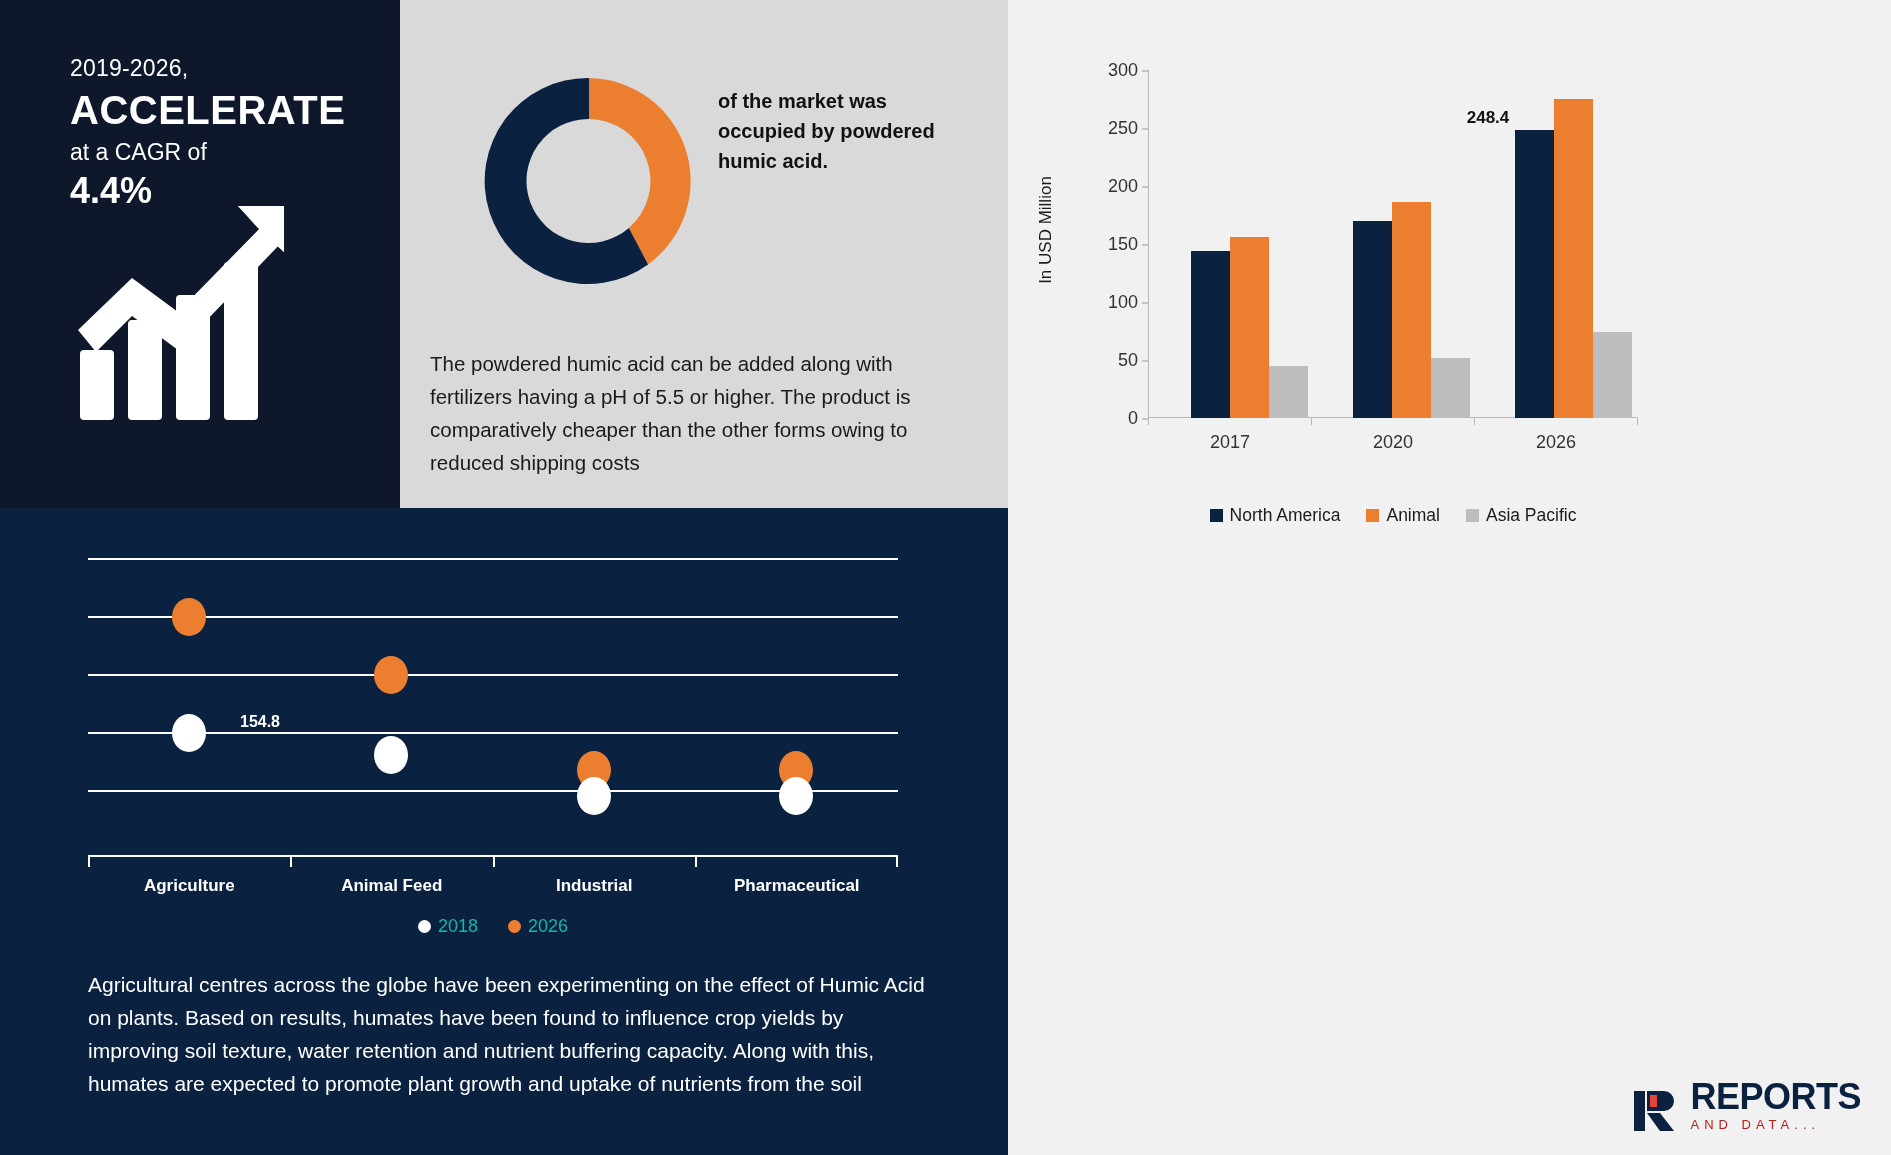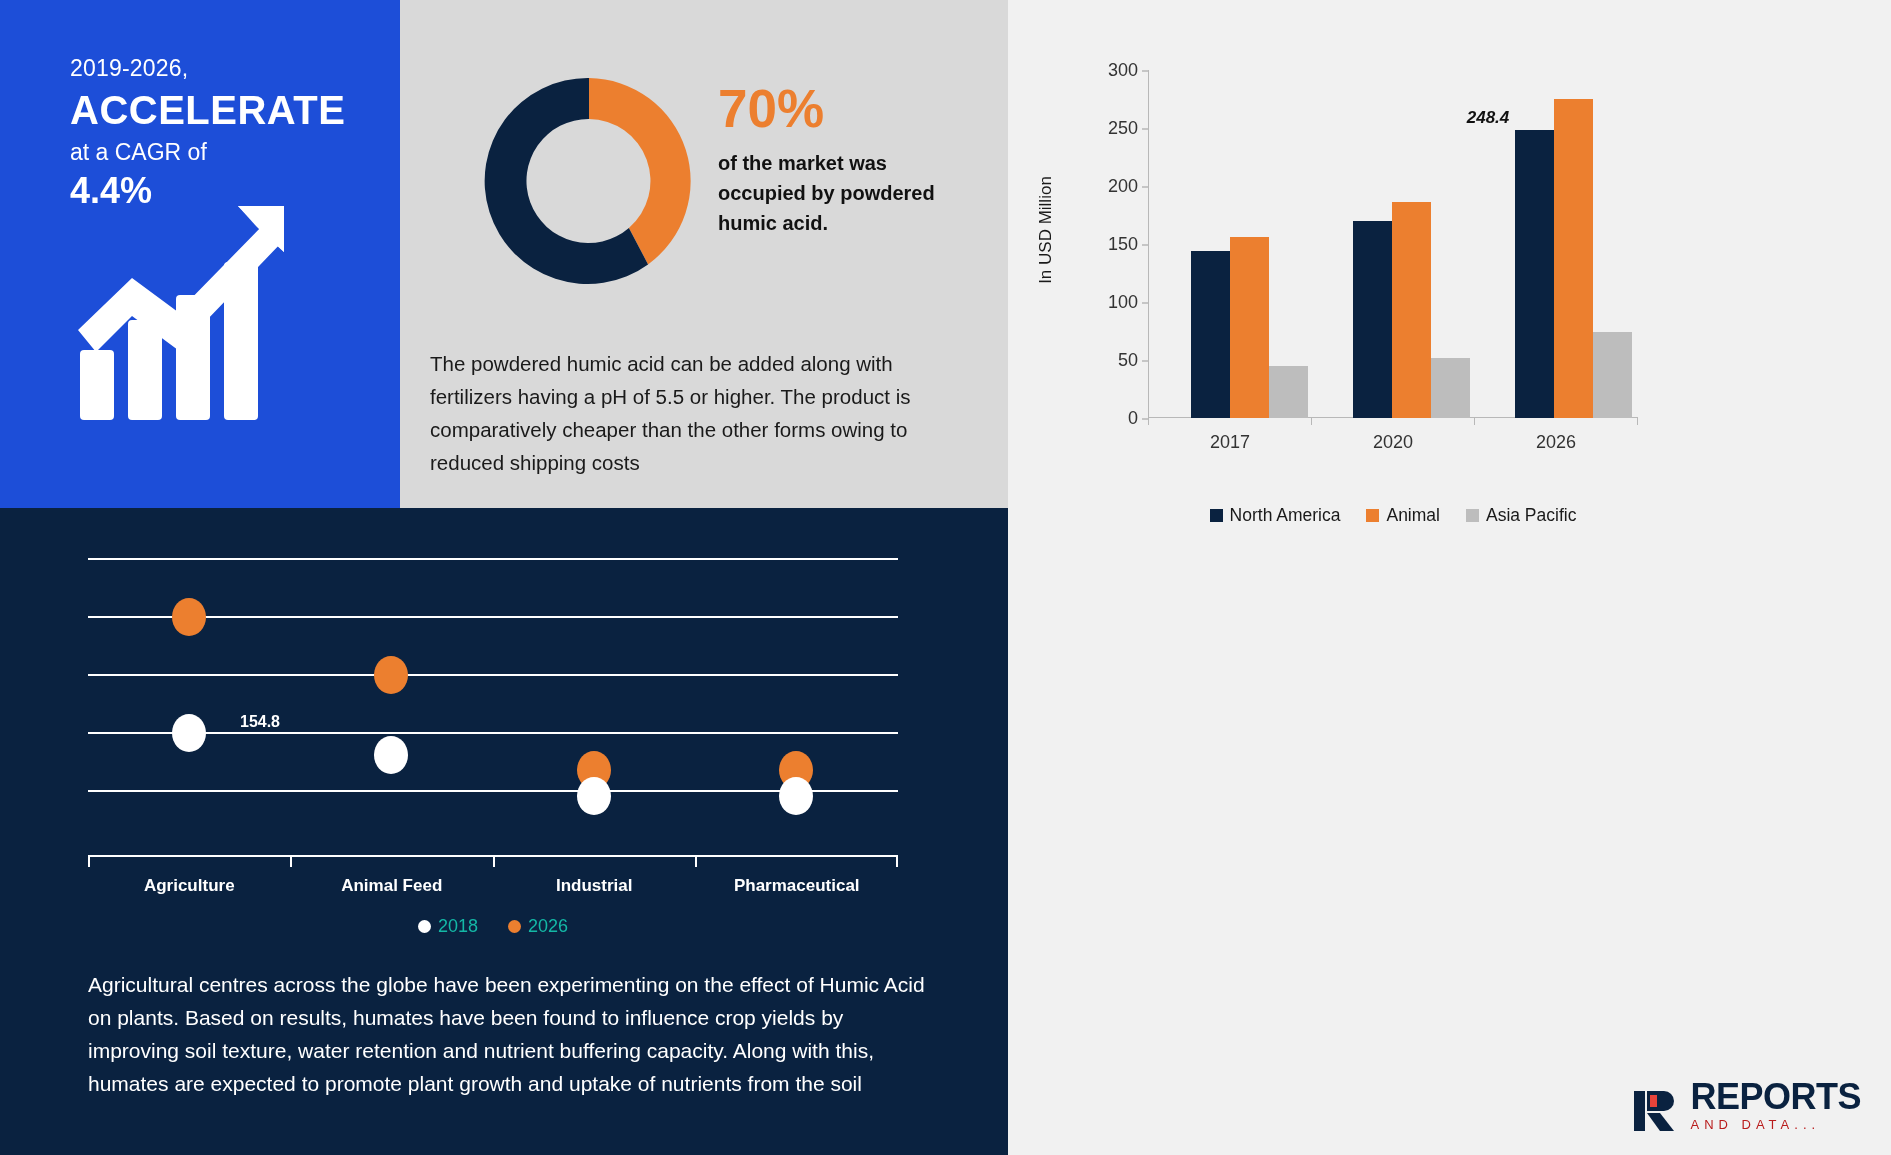--- a/index.html
+++ b/index.html
@@ -7,21 +7,21 @@
     width: 1891px; height: 1155px;
     font-family: "Liberation Sans", sans-serif;
     background: #ffffff;
     overflow: hidden;
   }
   .page { position: relative; width: 1891px; height: 1155px; }
 
   
   .panel-orange {
     position: absolute; left: 0; top: 0; width: 400px; height: 508px;
-    background: #1d4ed8;
+    background: #0f172a;
   }
   .accel-text { position: absolute; left: 70px; top: 52px; color: #ffffff; }
   .accel-l1 { font-size: 23px; line-height: 33px; font-weight: 400; letter-spacing: .2px; }
   .accel-l2 { font-size: 23px; line-height: 33px; font-weight: 400; letter-spacing: .2px; }
   .accel-big { font-size: 40px; font-weight: 700; line-height: 50px; letter-spacing: .5px; }
   .accel-l3 { font-size: 23px; line-height: 34px; font-weight: 400; }
   .accel-big2 { font-size: 36px; font-weight: 700; line-height: 44px; }
 
   .growth-icon { position: absolute; left: 70px; top: 200px; width: 260px; height: 220px; }
 
@@ -94,21 +94,21 @@
     background: #9a9a9a;
   }
   .axisY { position: absolute; left: 0; top: 0; width: 1px; height: 348px; background: #b8b8b8; }
   .axisX { position: absolute; left: 0; bottom: 0; width: 490px; height: 1px; background: #b8b8b8; }
   .bar { position: absolute; bottom: 0; }
   .bar.na { background: #0a2240; }
   .bar.eu { background: #ec7f2f; }
   .bar.ap { background: #bdbdbd; }
   .bar-label {
     position: absolute; font-size: 17px; font-weight: 700; color: #111;
-    transform: translate(-50%,-100%); white-space: nowrap; font-style: italic;
+    transform: translate(-50%,-100%); white-space: nowrap;
   }
   .xtick-mark { position: absolute; top: 348px; width: 1px; height: 7px; background: #b8b8b8; }
   .xcat {
     position: absolute; top: 362px; transform: translateX(-50%);
     font-size: 18px; color: #333;
   }
   .chart-legend {
     position: absolute; left: 140px; top: 455px; width: 490px;
     display: flex; justify-content: center; gap: 26px; align-items: center;
   }
@@ -152,21 +152,20 @@
   <div class="panel-grey">
     <div class="donut">
       <svg viewBox="0 0 218 218" width="218" height="218" aria-hidden="true">
 
         <path d="M109 6 A103 103 0 0 1 168.07 192.4 L148.9 156.0 A62 62 0 0 0 109 47 Z" fill="#ec7f2f"></path>
         <path d="M168.07 192.4 A103 103 0 1 1 109 6 L109 47 A62 62 0 1 0 148.9 156.0 Z" fill="#0a2240"></path>
       </svg>
     </div>
 
     <div class="pct-block">
-      <div class="pct-num">70%</div>
       <div class="pct-desc">of the market was occupied by powdered humic acid.</div>
     </div>
 
     <div class="grey-para">The powdered humic acid can be added along with fertilizers having a pH of 5.5 or higher. The product is comparatively cheaper than the other forms owing to reduced shipping costs</div>
   </div>
 
   <div class="panel-navy">
 
     <div class="dotplot">
       <div class="dp-line" style="top:0px"></div>

